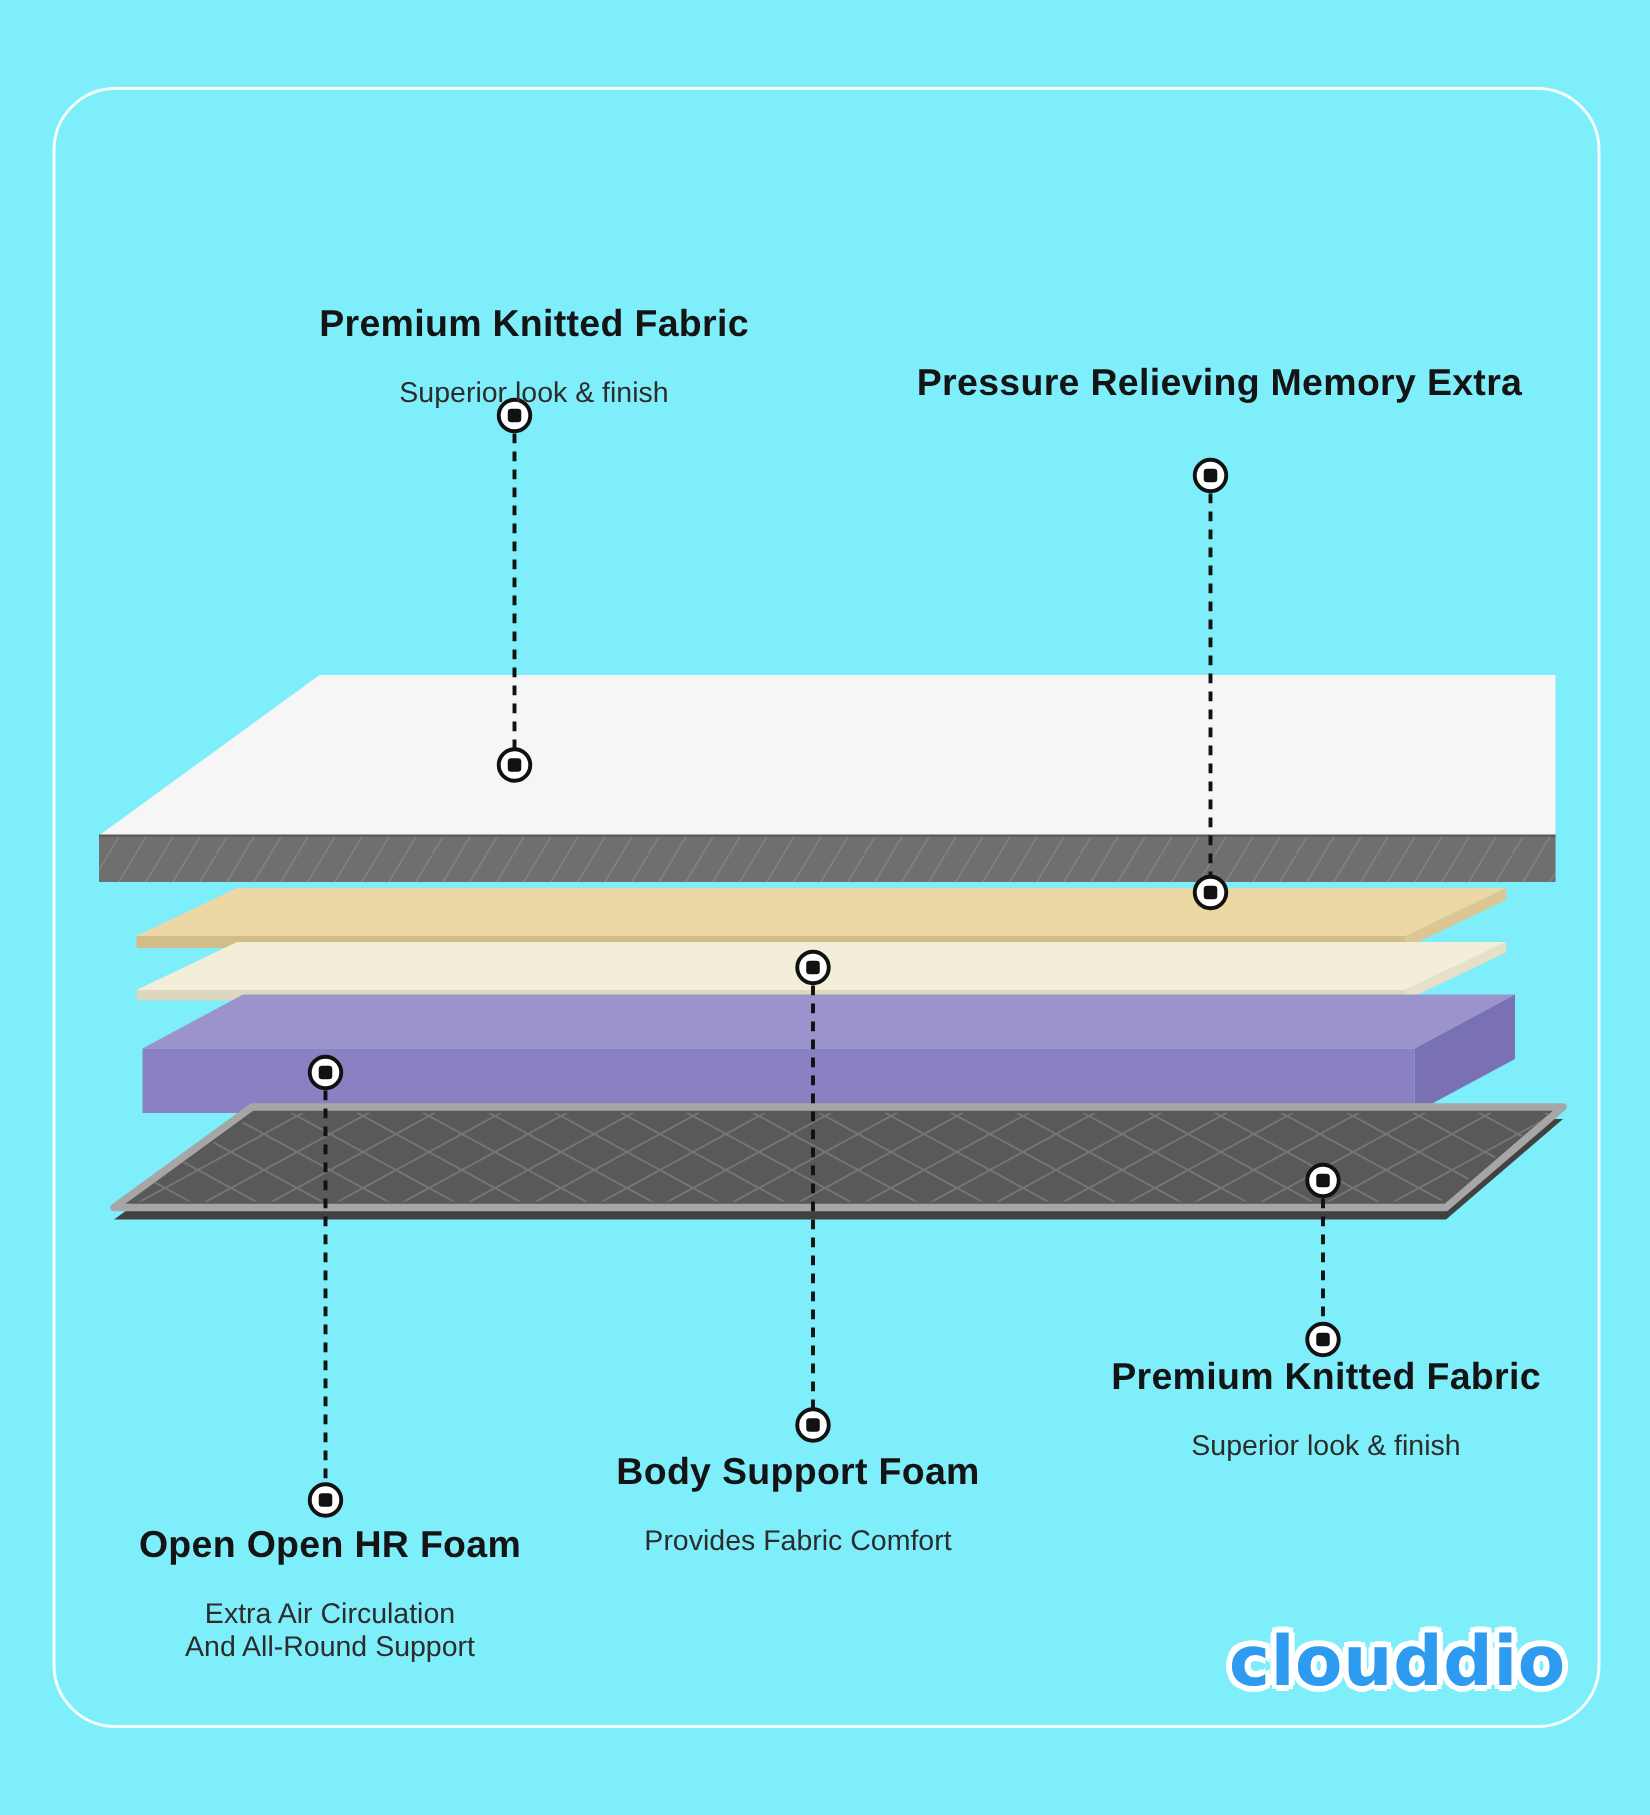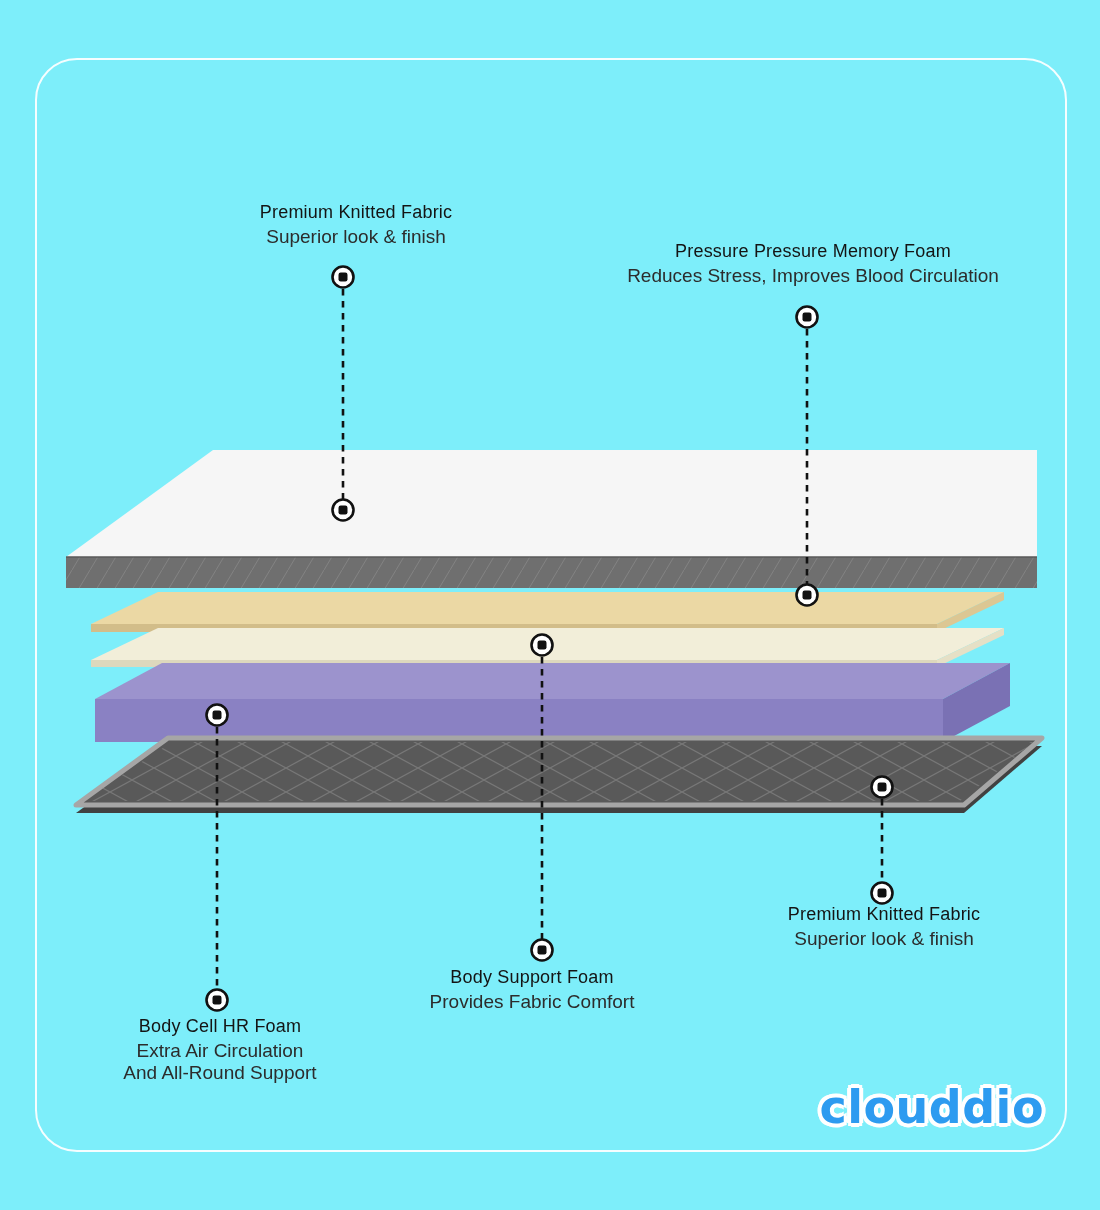--- a/index.html
+++ b/index.html
@@ -27,29 +27,29 @@
   }
 
   .callout {
     position: absolute;
     transform: translateX(-50%);
     text-align: center;
     white-space: nowrap;
     color: #141414;
   }
   .callout .title {
-    font-size: 18px;
-    font-weight: 400;
+    font-size: 25px;
+    font-weight: 700;
     letter-spacing: 0.2px;
   }
   .callout .subtitle {
     font-size: 19px;
     font-weight: 400;
     color: #2c2c2c;
-    margin-top: 3px;
+    margin-top: 21px;
   }
 
   .logo {
     position: absolute;
     top: 1080px;
     right: 56px;
     font-family: "DejaVu Sans", sans-serif;
     font-size: 46px;
     font-weight: bold;
     letter-spacing: 0.5px;
@@ -156,31 +156,30 @@
     </g>
   </g>
 </svg>
 
 <div class="callout" style="left:356px; top:202px;">
   <div class="title">Premium Knitted Fabric</div>
   <div class="subtitle">Superior look &amp; finish</div>
 </div>
 
 <div class="callout" style="left:813px; top:241px;">
-  <div class="title">Pressure Pressure Memory Foam</div>
-  <div class="subtitle">Reduces Stress, Improves Blood Circulation</div>
+  <div class="title">Pressure Relieving Memory Extra</div>
 </div>
 
 <div class="callout" style="left:532px; top:967px;">
   <div class="title">Body Support Foam</div>
   <div class="subtitle">Provides Fabric Comfort</div>
 </div>
 
 <div class="callout" style="left:220px; top:1016px;">
-  <div class="title">Body Cell HR Foam</div>
+  <div class="title">Open Open HR Foam</div>
   <div class="subtitle">Extra Air Circulation</div>
   <div class="subtitle" style="margin-top:0;">And All-Round Support</div>
 </div>
 
 <div class="callout" style="left:884px; top:904px;">
   <div class="title">Premium Knitted Fabric</div>
   <div class="subtitle">Superior look &amp; finish</div>
 </div>
 
 <div class="logo">clouddio</div>

